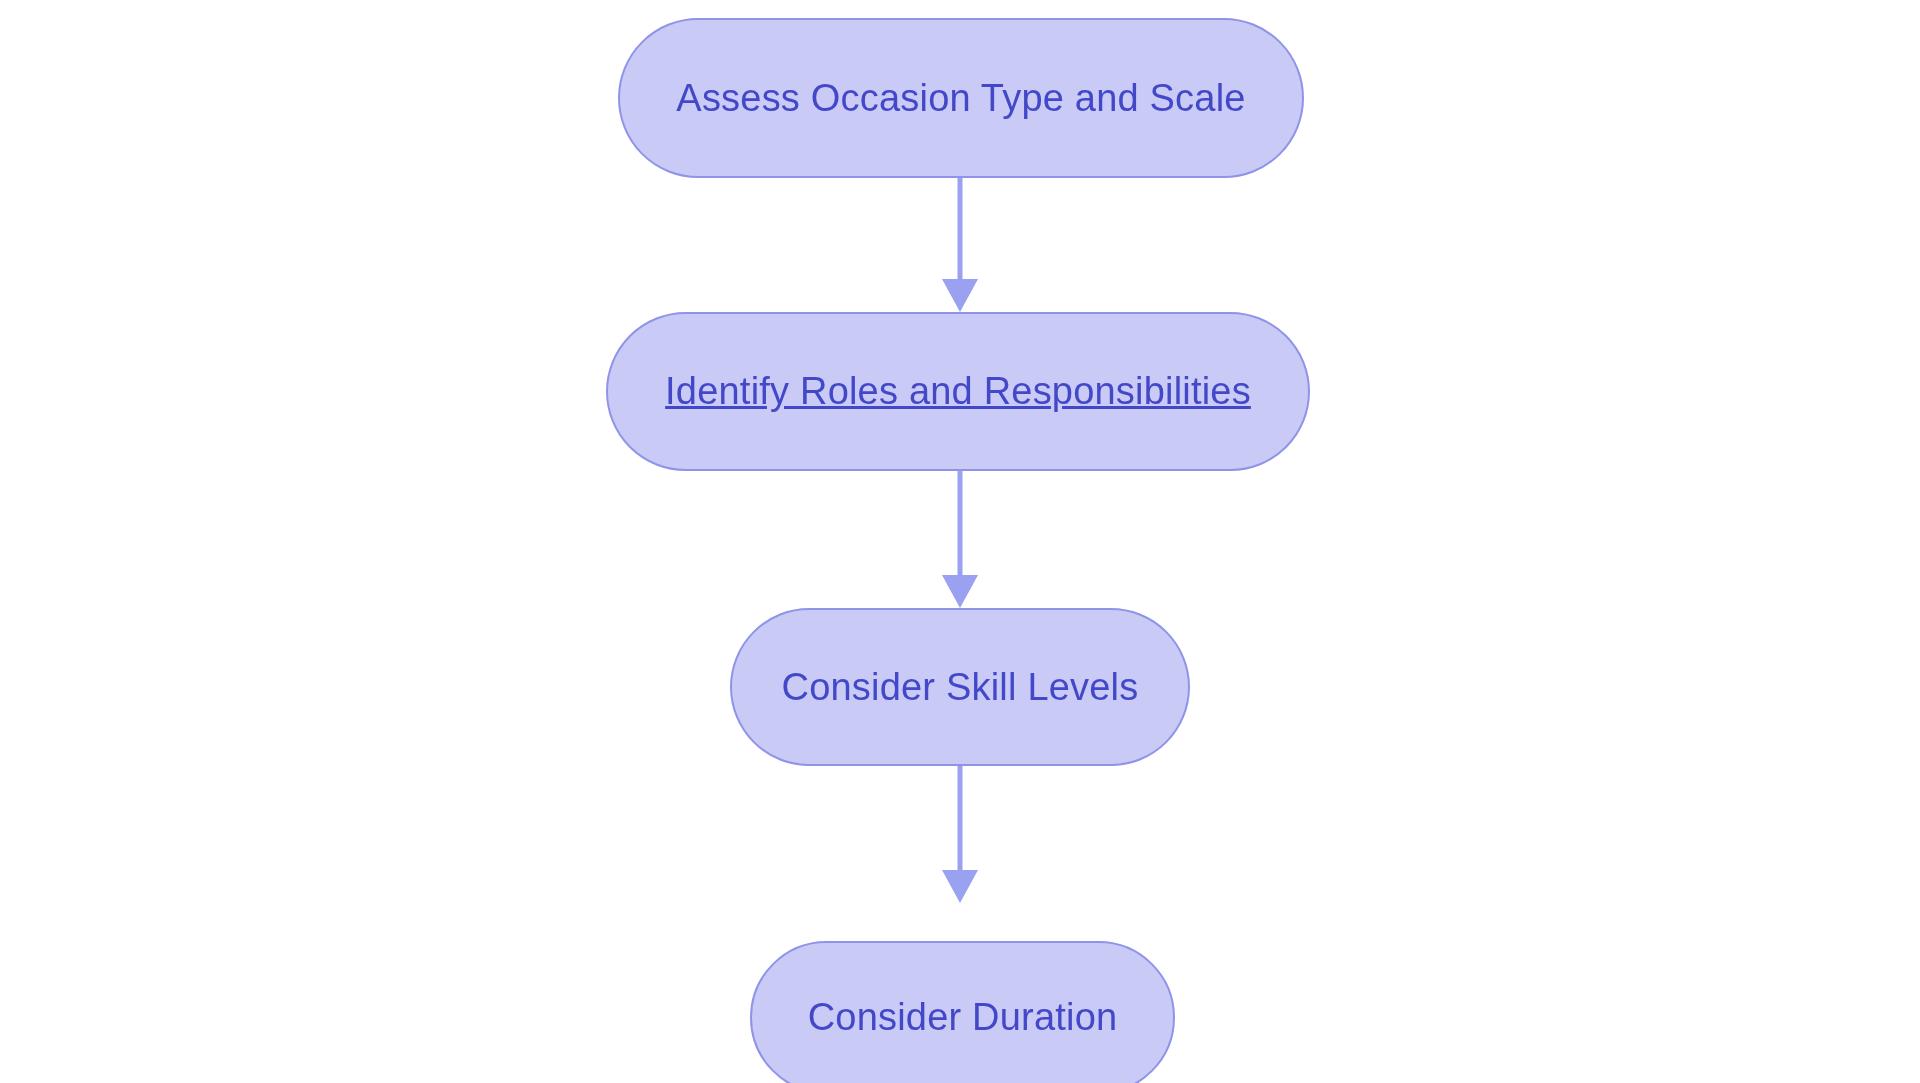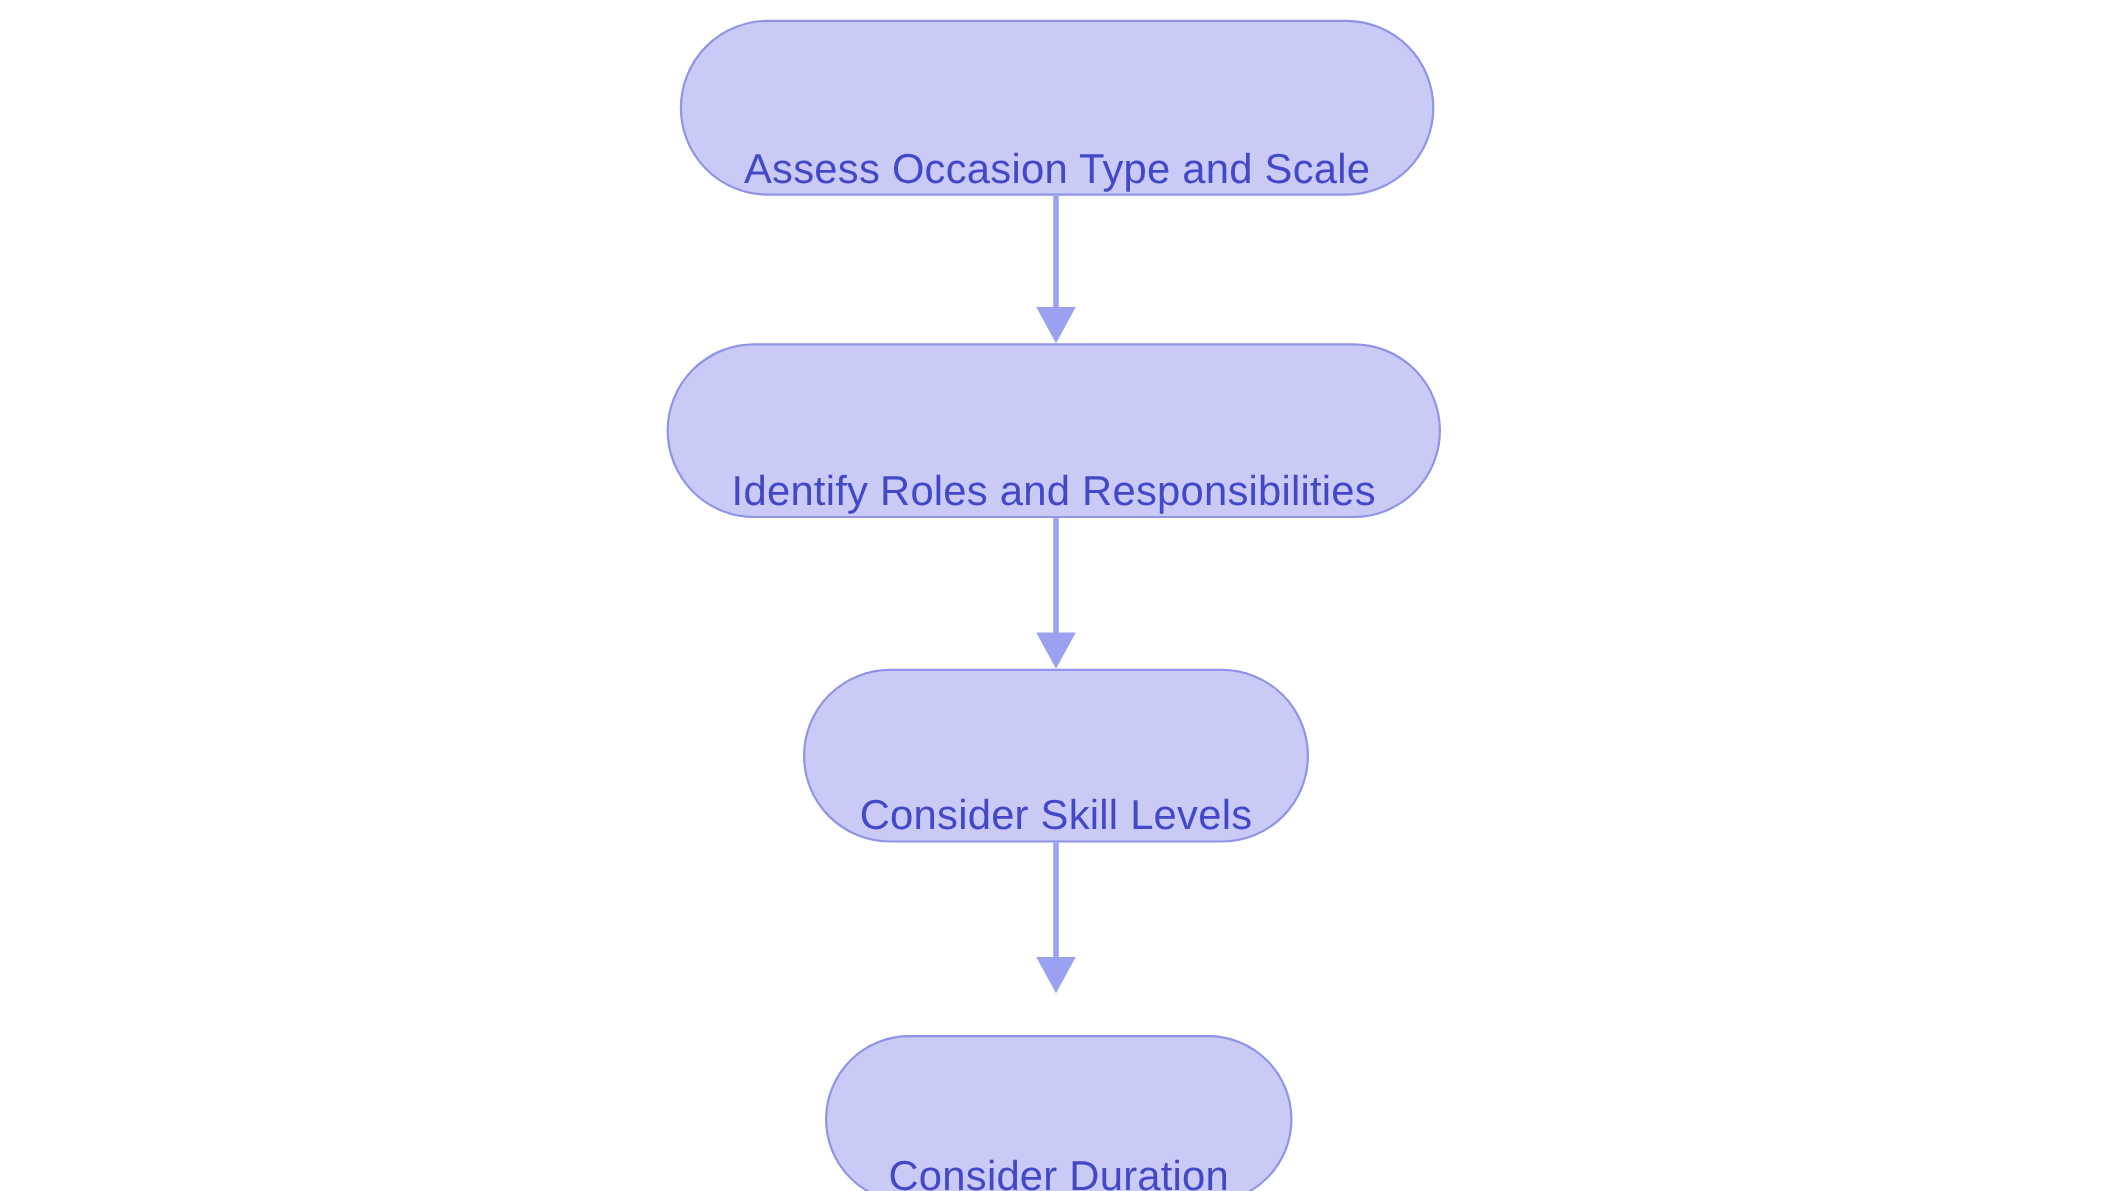--- a/index.html
+++ b/index.html
@@ -11,35 +11,35 @@
   .canvas {
     position: relative;
     width: 1920px;
     height: 1083px;
     background: #ffffff;
     overflow: hidden;
   }
   .node {
     position: absolute;
     display: flex;
-    align-items: flex-end;
+    align-items: center;
     justify-content: center;
     background: #c9caf5;
     border: 2px solid #8f94e8;
     border-radius: 85px;
     box-sizing: border-box;
     color: #4348c9;
     font-size: 38px;
     font-weight: 500;
     letter-spacing: 0.2px;
     text-align: center;
     white-space: nowrap;
   }
   #node-1 { left: 618px; top:  18px; width: 686px; height: 160px; }
-  #node-2 { left: 606px; top: 312px; width: 704px; height: 159px; }
+  #node-2 { left: 606px; top: 312px; width: 704px; height: 159px; text-decoration: underline; }
   #node-3 { left: 730px; top: 608px; width: 460px; height: 158px; }
   #node-4 { left: 750px; top: 903px; width: 425px; height: 153px; margin-top: 38px; }
 
   .arrow {
     position: absolute;
     left: 942px;            
     width: 36px;
   }
   #arrow-1 { top: 178px; height: 134px; }
   #arrow-2 { top: 471px; height: 137px; }

